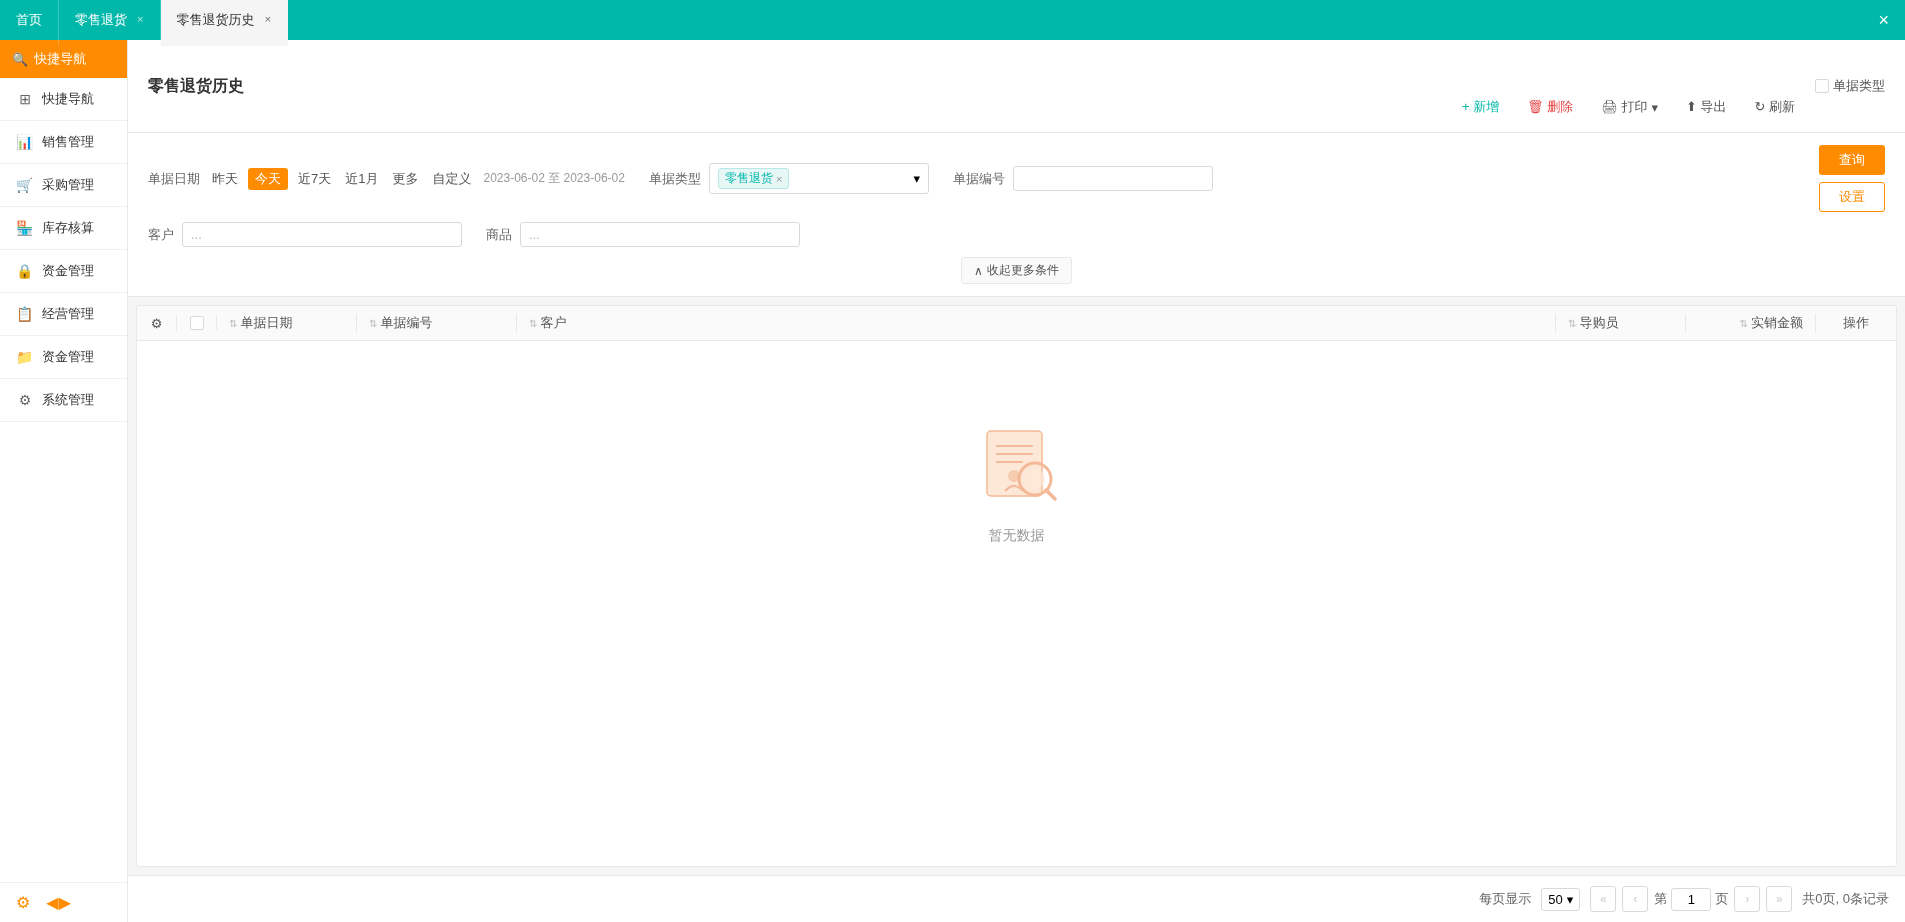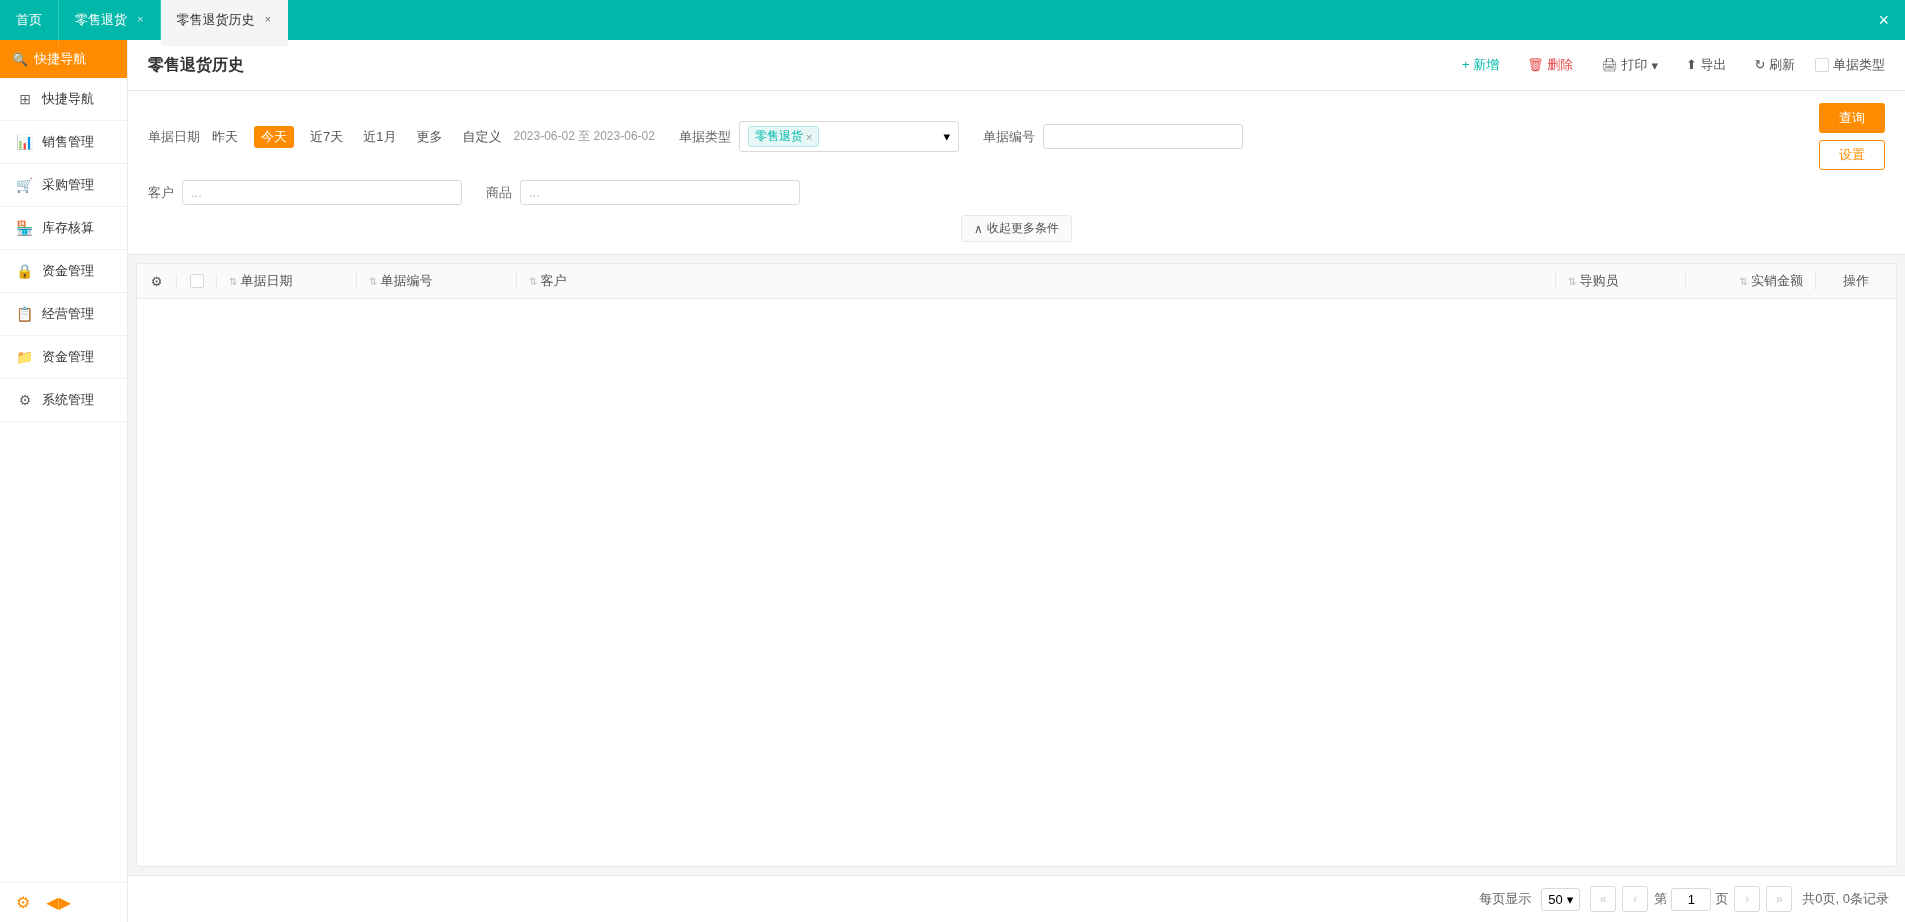--- a/index.html
+++ b/index.html
@@ -138,20 +138,21 @@
     }
     .action-btn {
       display: flex;
       align-items: center;
       gap: 4px;
       cursor: pointer;
       color: #555;
       font-size: 13px;
       padding: 4px 8px;
       border-radius: 3px;
+      margin-top: 42px;
     }
     .action-btn.new { color: #00b8a9; }
     .action-btn.delete { color: #e84646; }
     .btn-query {
       background: #ff8c00;
       color: #fff;
       border: none;
       padding: 6px 20px;
       border-radius: 3px;
       cursor: pointer;
@@ -193,21 +194,21 @@
       gap: 8px;
     }
     .filter-label {
       color: #666;
       font-size: 13px;
       white-space: nowrap;
     }
     .filter-date-options {
       display: flex;
       align-items: center;
-      gap: 12px;
+      gap: 6px;
     }
     .date-option {
       font-size: 13px;
       color: #555;
       cursor: pointer;
       padding: 2px 4px;
       border-radius: 2px;
     }
     .date-option.active {
       background: #ff8c00;
@@ -579,20 +580,40 @@
         </div>
         <div class="th-cell th-amount">
           <span class="sort-icon">⇅</span>
           <span>实销金额</span>
         </div>
         <div class="th-cell th-action">
           <span>操作</span>
         </div>
       </div>
 
+      <div class="empty-state">
+
+        <svg class="empty-illustration" viewBox="0 0 100 90" xmlns="http://www.w3.org/2000/svg">
+
+          <rect x="20" y="10" width="55" height="65" rx="4" fill="#fde8d8" stroke="#f4b896" stroke-width="1.5"></rect>
+
+          <line x1="30" y1="25" x2="65" y2="25" stroke="#f4b896" stroke-width="2" stroke-linecap="round"></line>
+          <line x1="30" y1="33" x2="65" y2="33" stroke="#f4b896" stroke-width="2" stroke-linecap="round"></line>
+          <line x1="30" y1="41" x2="55" y2="41" stroke="#f4b896" stroke-width="2" stroke-linecap="round"></line>
+
+          <circle cx="68" cy="58" r="16" fill="none" stroke="#f4b896" stroke-width="3"></circle>
+          <circle cx="68" cy="58" r="10" fill="#fde8d8" opacity="0.7"></circle>
+
+          <line x1="79" y1="69" x2="88" y2="78" stroke="#f4b896" stroke-width="3.5" stroke-linecap="round"></line>
+
+          <circle cx="47" cy="55" r="6" fill="#f4b896" opacity="0.6"></circle>
+          <path d="M38 70 Q47 60 56 70" stroke="#f4b896" stroke-width="2" fill="none"></path>
+        </svg>
+        <span class="empty-text">暂无数据</span>
+      </div>
     </div>
 
     <div class="pagination-bar">
       <span class="pagination-label">每页显示</span>
       <div class="pagination-select">
         <span>50</span>
         <span>▾</span>
       </div>
       <div class="pagination-nav">
         <div class="page-nav-btn disabled">«</div>

